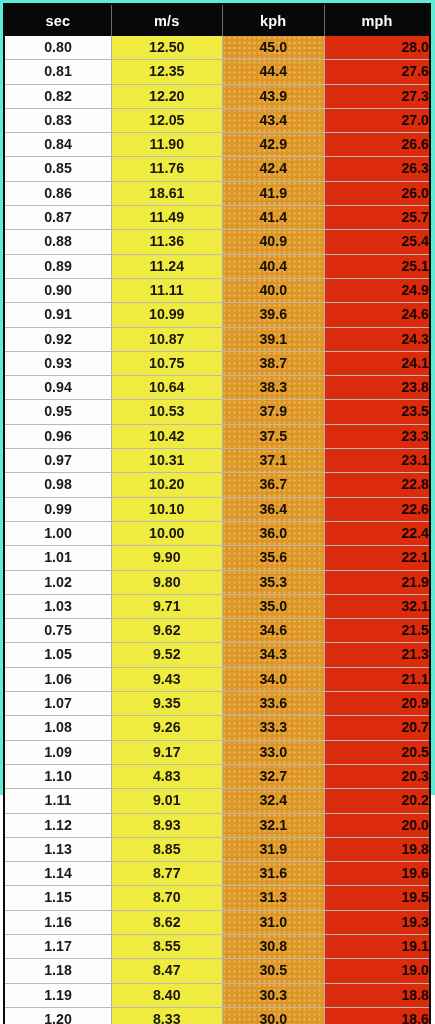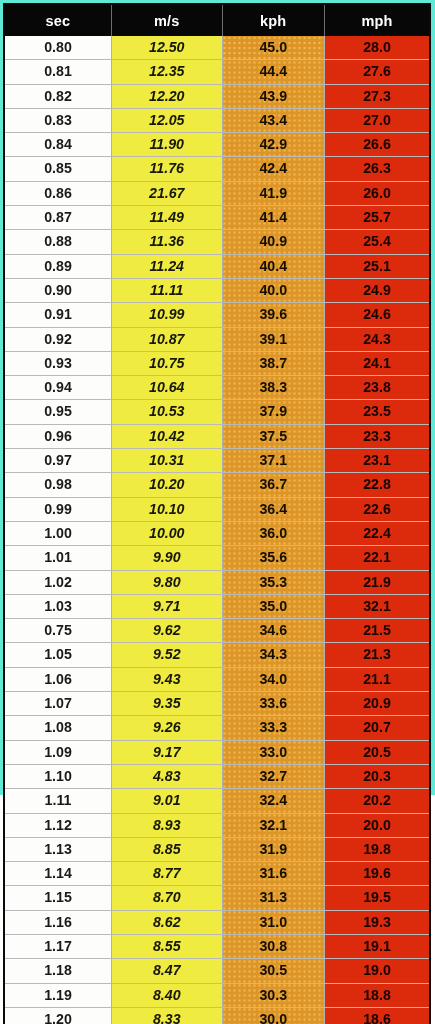--- a/index.html
+++ b/index.html
@@ -54,31 +54,30 @@
     padding: 0;
     text-align: center;
     font-size: 14.2px;
     font-weight: 600;
     color: #141414;
     border-bottom: 1px solid #b9b9b9;
     border-right: 1px solid #b0b0b0;
     line-height: 23.3px;
     white-space: nowrap;
   }
-  tbody td:last-child { border-right: none; }
+  tbody td:last-child { border-right: none; text-align: right; }
   tbody tr:last-child td { border-bottom: none; }
 
   td.cell-sec {
     background: #fdfdfb;
     color: #1a1a1a;
   }
   td.cell-ms {
     background: #efeb40;
     color: #17170a;
-    font-style: italic;
   }
   td.cell-kph {
     background: #dd9527;
     background-image:
       radial-gradient(circle at 2px 2px, rgba(255,214,120,0.55) 1px, rgba(0,0,0,0) 1.6px);
     background-size: 5px 5px;
     color: #140e02;
   }
   td.cell-mph {
     background: #dc2a0c;
@@ -136,21 +135,21 @@
           <td class="cell-mph">26.6</td>
         </tr>
         <tr>
           <td class="cell-sec">0.85</td>
           <td class="cell-ms">11.76</td>
           <td class="cell-kph">42.4</td>
           <td class="cell-mph">26.3</td>
         </tr>
         <tr>
           <td class="cell-sec">0.86</td>
-          <td class="cell-ms">21.67</td>
+          <td class="cell-ms">18.61</td>
           <td class="cell-kph">41.9</td>
           <td class="cell-mph">26.0</td>
         </tr>
         <tr>
           <td class="cell-sec">0.87</td>
           <td class="cell-ms">11.49</td>
           <td class="cell-kph">41.4</td>
           <td class="cell-mph">25.7</td>
         </tr>
         <tr>

